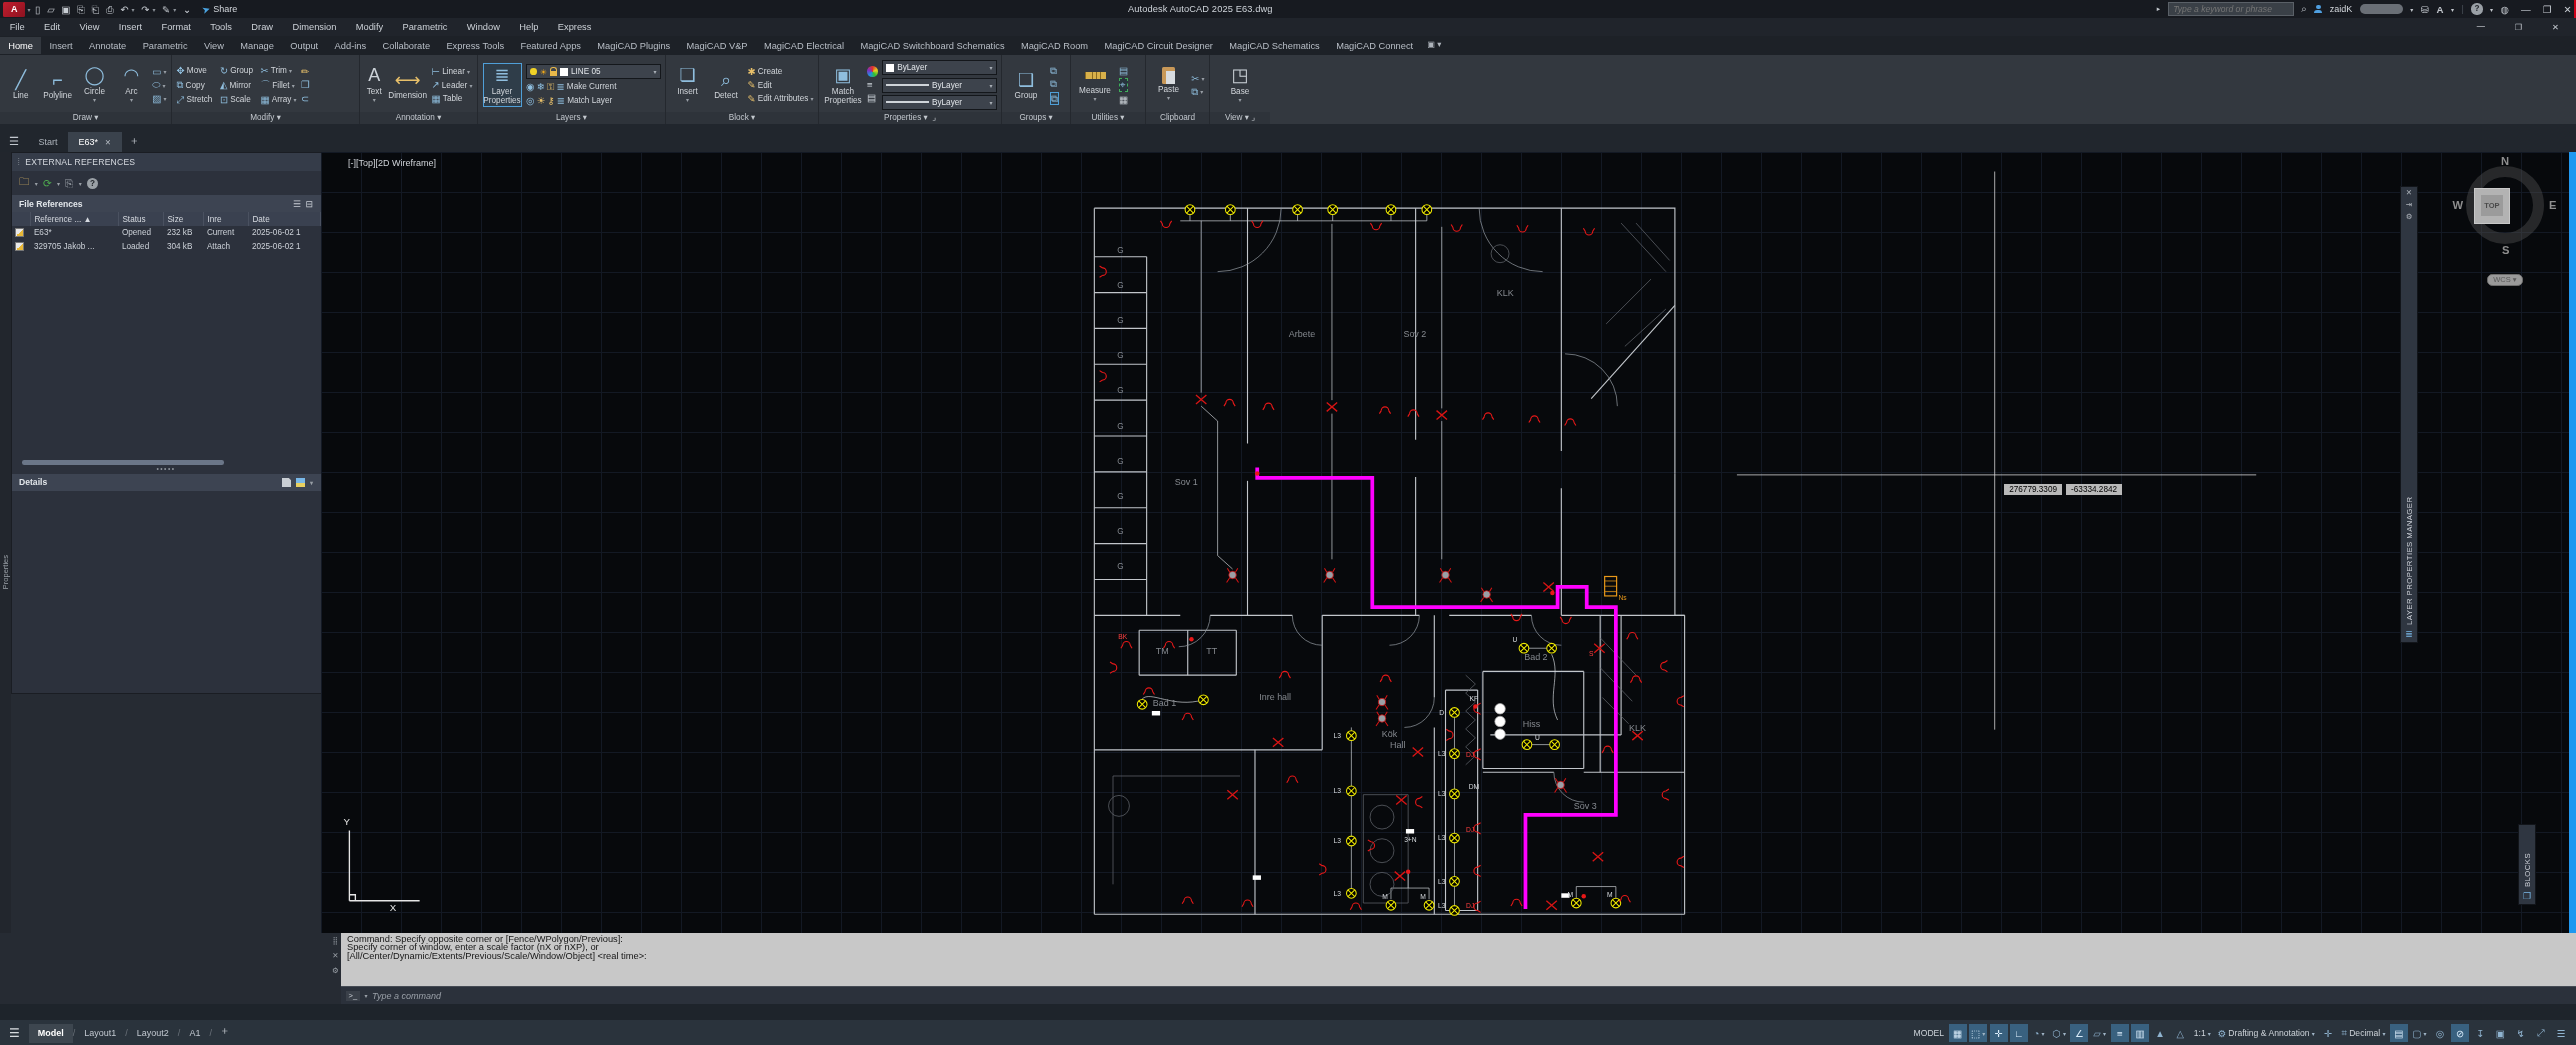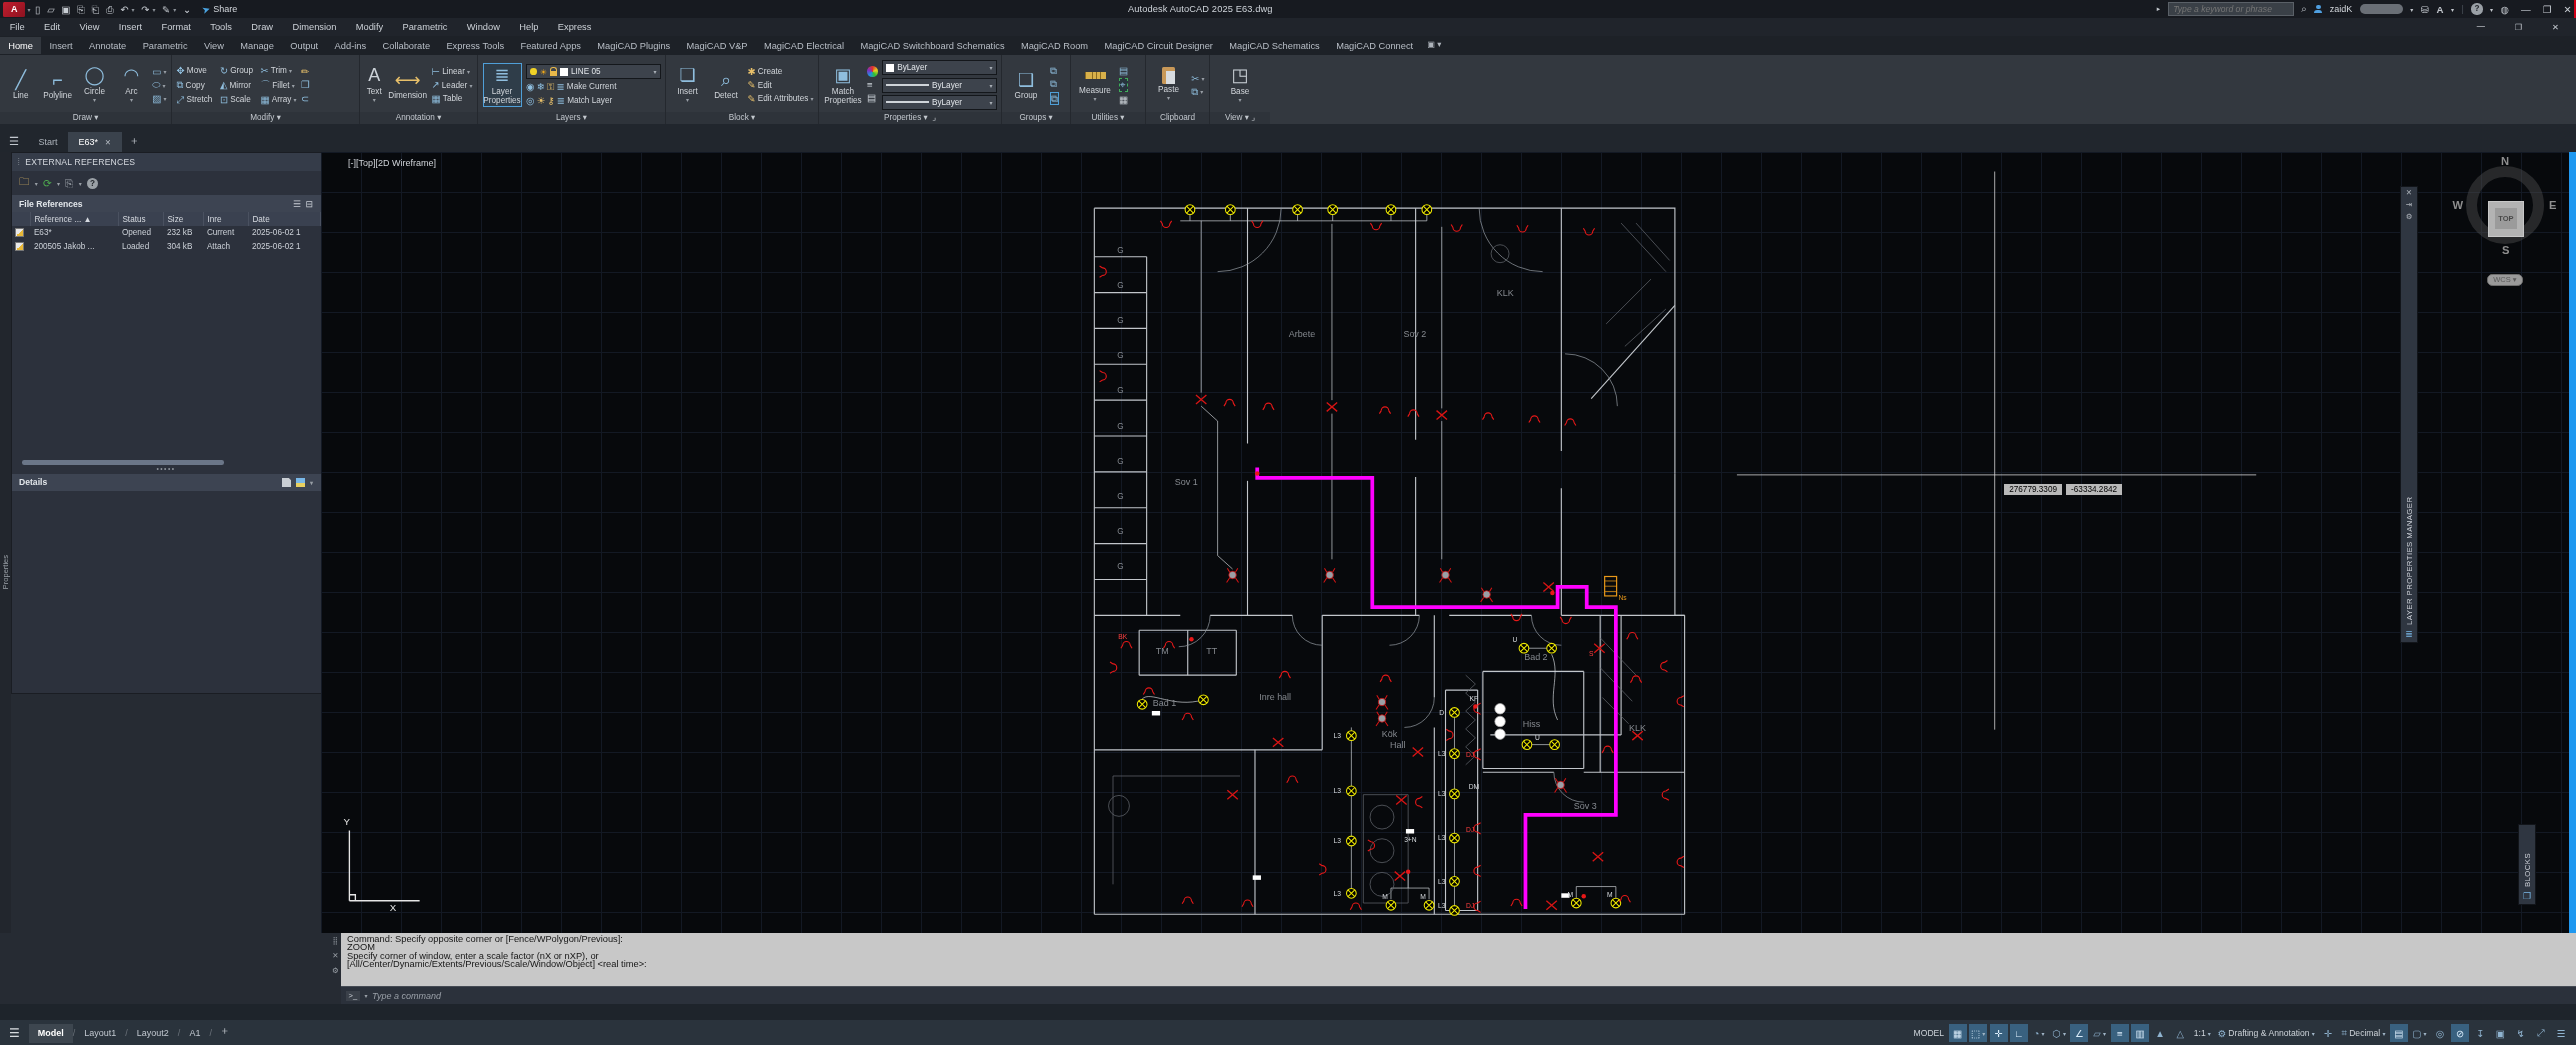--- a/index.html
+++ b/index.html
@@ -103,21 +103,21 @@
   .glab{fill:#85898f;font-size:11px;text-anchor:middle;}
   .slab{fill:#d8dce0;font-size:9px;text-anchor:middle;}
   .slab.r{fill:#ff4040;}
   .slab.o{fill:#e8981a;}
   .coords{position:absolute;left:1683px;top:332px;display:flex;gap:3.7px;z-index:6;}
   .coords div{background:#b9b9b9;color:#000;font-size:8.2px;padding:0.7px 5.2px;}
   
   .vcube{position:absolute;left:2133px;top:7.5px;width:105px;height:112px;z-index:5;}
   .vring{position:absolute;left:12px;top:6px;width:78px;height:78px;border-radius:50%;border:11.2px solid rgba(80,80,80,.45);}
   .vlet{position:absolute;color:#8f8f8f;font-weight:bold;font-size:11.2px;}
-  .vtop{position:absolute;left:34px;top:28px;width:36px;height:36px;background:#b3b3b3;border:1.5px solid #c8c8c8;display:flex;align-items:center;justify-content:center;margin-top:13px;}
+  .vtop{position:absolute;left:20px;top:28px;width:36px;height:36px;background:#b3b3b3;border:1.5px solid #c8c8c8;display:flex;align-items:center;justify-content:center;}
   .vtop span{background:#9b9b9b;padding:6px 3px;font-size:7.5px;font-weight:bold;color:#4a4a4a;}
   .wcs{position:absolute;left:33px;top:114px;background:#9a9a9a;border:0.7px solid #6d6d6d;border-radius:5.2px;color:#5a5a5a;font-size:7.5px;padding:0 5.2px;line-height:10.5px;}
   
   .cbar{position:absolute;width:18px;background:#2f3641;border:0.7px solid #12151a;z-index:5;display:flex;flex-direction:column;align-items:center;color:#aeb4bb;}
   .cbar .vt{writing-mode:vertical-rl;transform:rotate(180deg);font-size:7.8px;letter-spacing:0.4px;color:#cfd3da;flex:1;display:flex;align-items:center;margin:4.5px 0;}
   .cbar .ci{font-size:7.5px;line-height:12px;}
   .cbar .bic{color:#79b8e8;font-size:9px;margin-bottom:3px;}
   .vscroll{position:absolute;right:0;top:0;bottom:0;width:6.7px;background:#1f98f0;z-index:7;}
   
   .cmd{height:71px;position:relative;background:#262b33;}
@@ -575,21 +575,21 @@
           <tr>
             <td><span class="ficon"></span></td>
             <td>E63*</td>
             <td>Opened</td>
             <td>232 kB</td>
             <td>Current</td>
             <td>2025-06-02 1</td>
           </tr>
           <tr>
             <td><span class="ficon"></span></td>
-            <td>200505 Jakob ...</td>
+            <td>329705 Jakob ...</td>
             <td>Loaded</td>
             <td>304 kB</td>
             <td>Attach</td>
             <td>2025-06-02 1</td>
           </tr>
         </tbody>
     </table>
     <div style="flex:1;"></div>
     <div class="hthumb"></div>
     <div class="splitter">•••••</div>
@@ -927,21 +927,20 @@
 </div>
 
 <div class="row cmd">
   <div class="cmdicons">
     <span>⣿</span>
     <span>✕</span>
     <span>⚙</span>
   </div>
   <div class="cmdbox" id="cmdhist">
       <div>Command: Specify opposite corner or [Fence/WPolygon/Previous]:</div>
-      <div>ZOOM</div>
       <div>Specify corner of window, enter a scale factor (nX or nXP), or</div>
       <div>[All/Center/Dynamic/Extents/Previous/Scale/Window/Object] &lt;real time&gt;:</div>
     </div>
   <div class="cmdin">
     <span class="pr">&gt;_</span>
     <span style="color:#9aa0a8;font-size:6px;">▾</span>
     <span class="ph">Type a command</span>
   </div>
 </div>
 <div class="row strip"></div>

